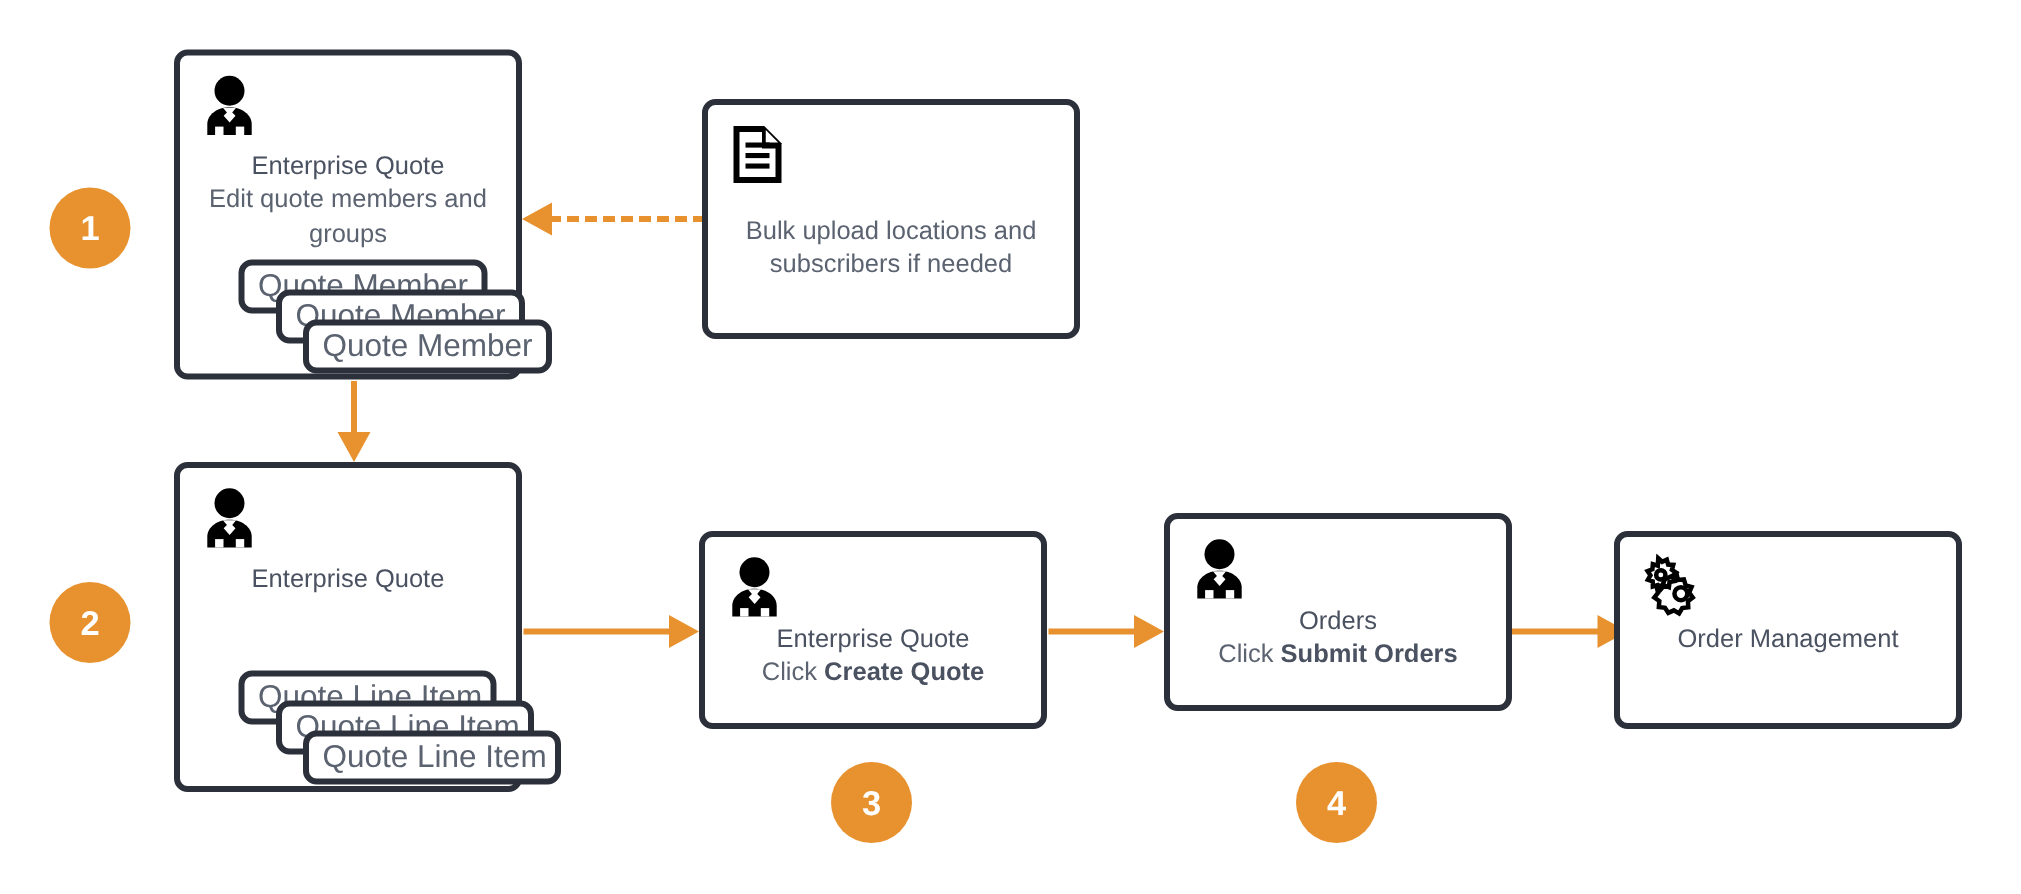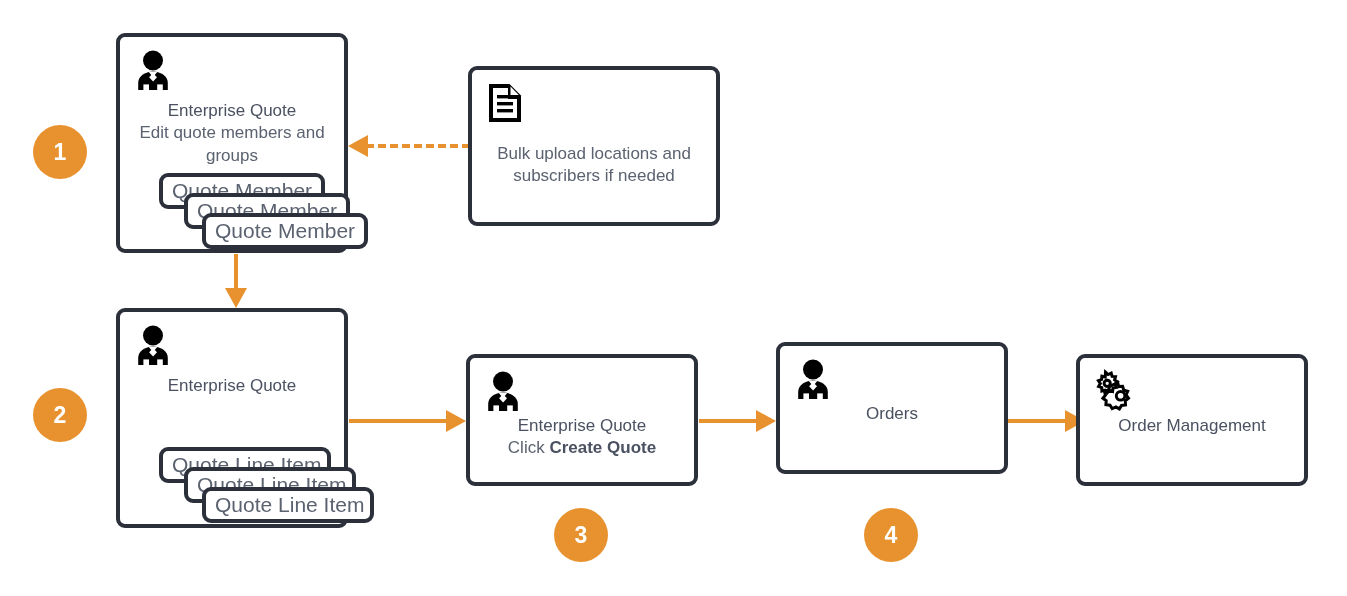--- a/index.html
+++ b/index.html
@@ -255,20 +255,21 @@
       <svg viewBox="0 0 44 44" width="44" height="44" aria-hidden="true">
         <circle cx="22" cy="12.5" r="10" fill="#000000"></circle>
         <path d="M22 23.5c-8.2 0-14.8 5-14.8 11.2V42h29.6v-7.3C36.8 28.5 30.2 23.5 22 23.5z" fill="#000000"></path>
         <path d="M17.6 23.8h8.8l-2.6 3.2 2.2 2.2-3.9 4.4-4-4.4 2.2-2.2z" fill="#ffffff"></path>
         <rect x="12.4" y="36.4" width="5.6" height="5.6" fill="#ffffff"></rect>
         <rect x="26.2" y="36.4" width="5.6" height="5.6" fill="#ffffff"></rect>
       </svg>
     </span>
     <div class="node-text" style="top:57px;">
       <div class="node-title">Orders</div>
+      <div class="node-desc"><span>Click </span><b>Submit Orders</b></div>
     </div>
   </div>
 
   <div class="node" style="left:1076px; top:354px; width:232px; height:132px;">
     <span class="node-icon">
       <svg viewBox="0 0 44 44" width="44" height="44" aria-hidden="true">
         <g fill="none" stroke="#000000" stroke-width="3">
           <path d="M14.5 3.2l2.6 2.3 3.1-1.4.9 3.3 3.4.2-.9 3.3 2.8 1.9-2.4 2.4 1.3 3.2-3.3.7-.4 3.4-3.2-1.2-2.2 2.6-2-2.8-3.3.9-.1-3.4-3.2-1.1 1.7-3-1.9-2.8 3.2-1.2.3-3.4 3.3 1z"></path>
           <circle cx="16.2" cy="14.3" r="3.1"></circle>
         </g>

